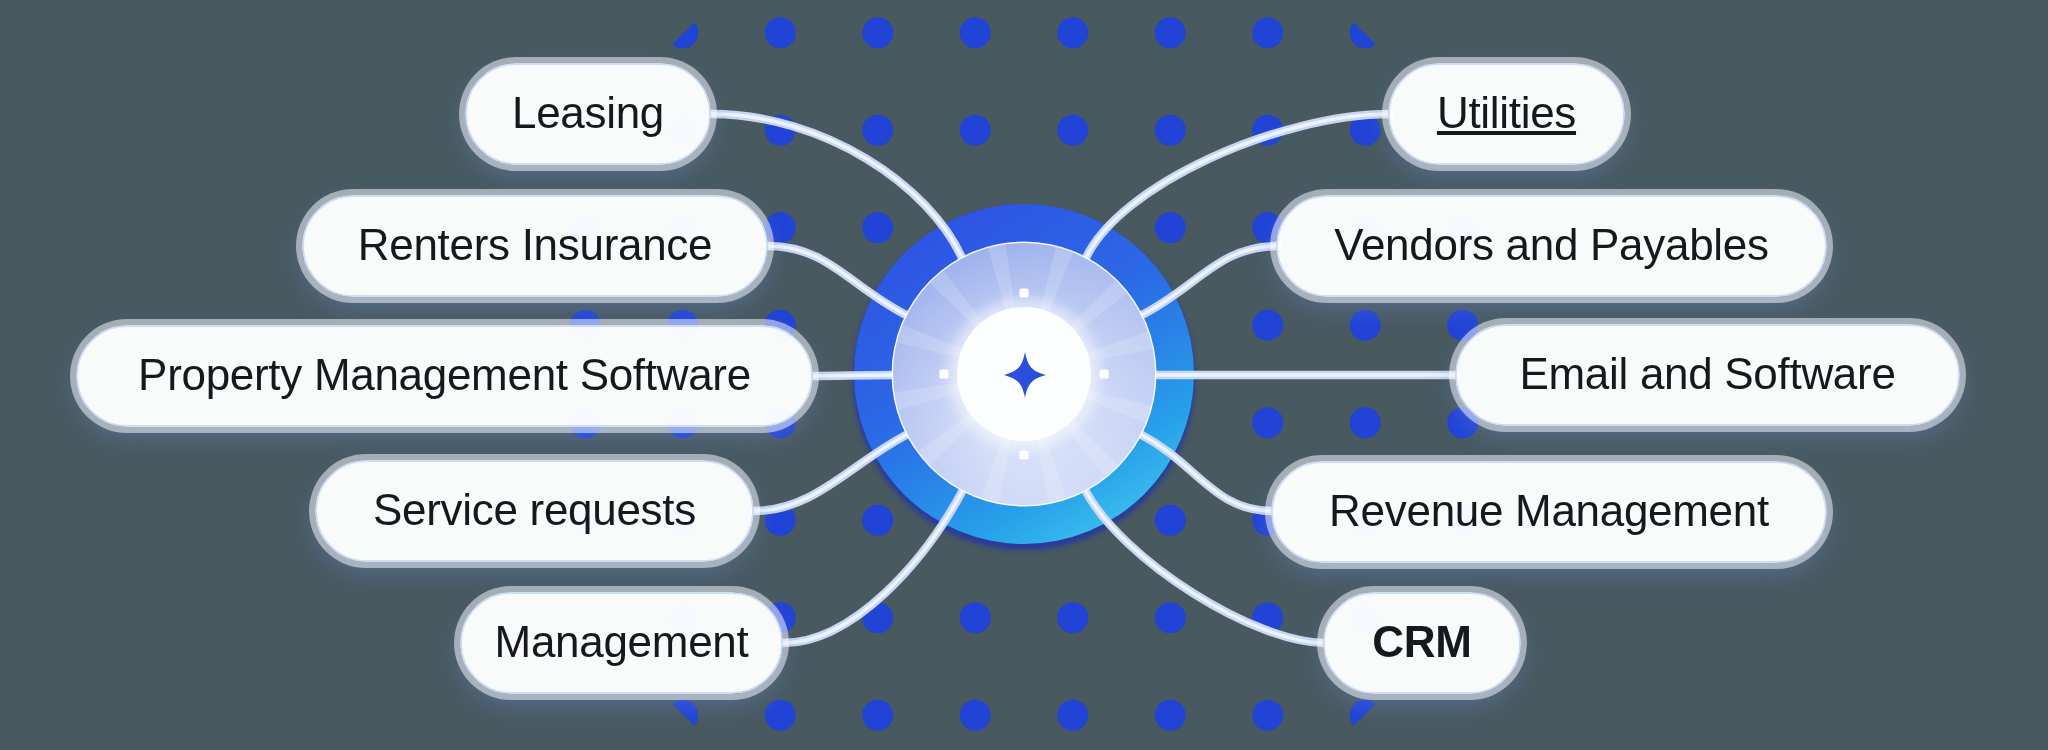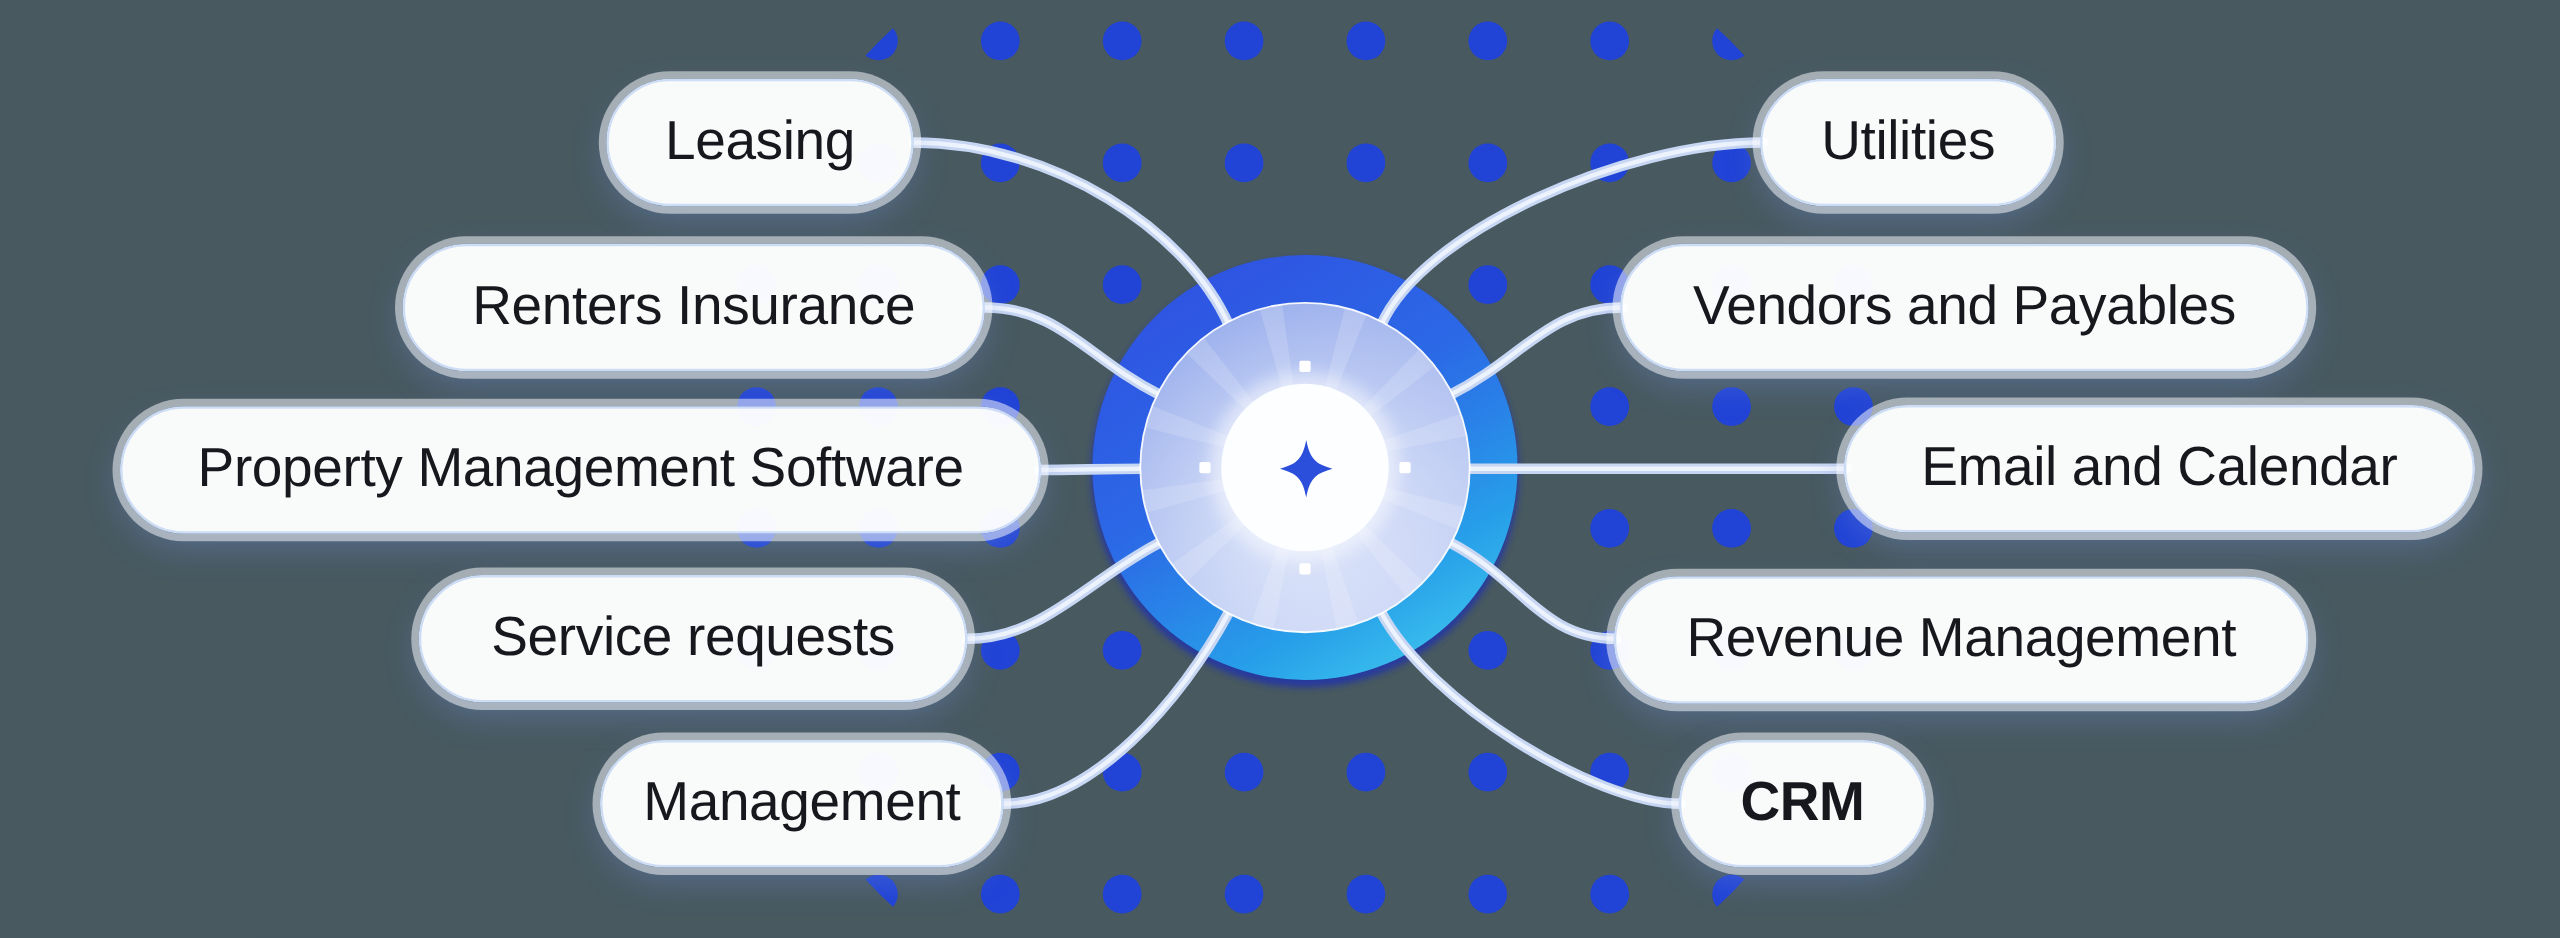--- a/index.html
+++ b/index.html
@@ -1,21 +1,21 @@
 <!DOCTYPE html>
 <html style="--bg: #485960; --pill-bg: rgba(255,255,255,0.97); --pill-border: #cdddf6; --pill-text: #16181d;"><head>
 <meta charset="utf-8">
 <style>
   html,body{margin:0;padding:0;}
   body{
     width:2048px;height:750px;overflow:hidden;
     background:var(--bg,#485960);
     font-family:"Liberation Sans", sans-serif;
   }
-  #stage{position:relative;width:1664px;height:750px;margin-left:20px;}
+  #stage{position:relative;width:1664px;height:750px;}
   #scene{position:absolute;left:0;top:0;}
   .pill{
     position:absolute;
     box-sizing:border-box;
     display:flex;align-items:center;justify-content:center;
     background:var(--pill-bg,rgba(255,255,255,0.97));
     border:2.5px solid var(--pill-border,#cdddf6);
     border-radius:999px;
     box-shadow:0 0 0 6px rgba(255,255,255,0.50), 0 10px 26px rgba(110,140,210,0.42);
     color:var(--pill-text,#16181d);
@@ -227,28 +227,28 @@
     </div>
   <div class="pill" style="left: 76px; top: 325px; width: 737px; height: 102px;">
       <span>Property Management Software</span>
     </div>
   <div class="pill" style="left: 315px; top: 460px; width: 439px; height: 102px; text-align: right;">
       <span>Service requests</span>
     </div>
   <div class="pill" style="left: 460px; top: 592px; width: 323px; height: 102px;">
       <span>Management</span>
     </div>
-  <div class="pill" style="left: 1388px; top: 63px; width: 237px; height: 102px;">
+  <div class="pill" style="left: 1388px; top: 63px; width: 237px; height: 102px; text-decoration: underline;">
       <span>Utilities</span>
     </div>
   <div class="pill" style="left: 1276px; top: 195px; width: 551px; height: 102px;">
       <span>Vendors and Payables</span>
     </div>
   <div class="pill" style="left: 1455px; top: 324px; width: 505px; height: 102px;">
-      <span>Email and Calendar</span>
+      <span>Email and Software</span>
     </div>
   <div class="pill" style="left: 1271px; top: 461px; width: 556px; height: 102px; justify-content: center;">
       <span>Revenue Management</span>
     </div>
   <div class="pill" style="left: 1323px; top: 592px; width: 198px; height: 102px; font-weight: bold;">
       <span>CRM</span>
     </div>
 </div>
 
 </body></html>

